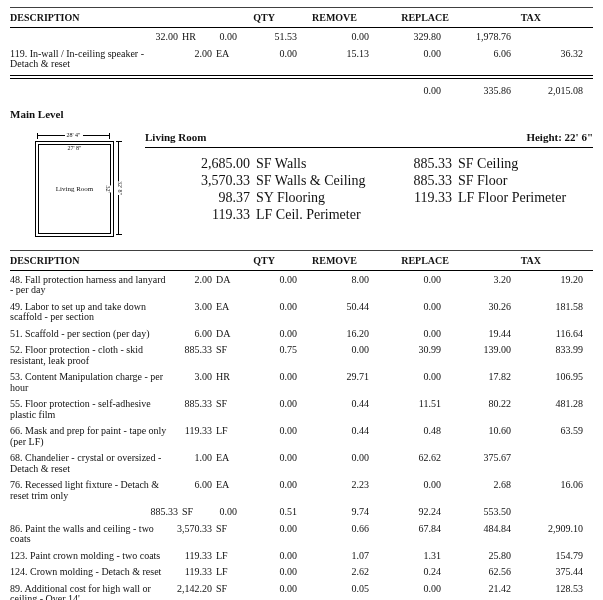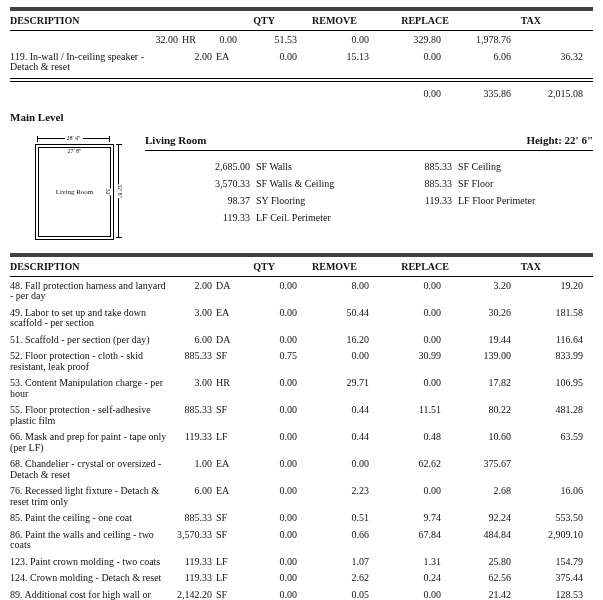--- a/index.html
+++ b/index.html
@@ -13,21 +13,21 @@
     font-family:"Liberation Serif","DejaVu Serif",serif;
     font-size:10px;
     overflow:hidden;
   }
   
   .grid{
     display:grid;
     grid-template-columns:168px 34px 25px 60px 72px 72px 70px 72px;
   }
   .thead{
-    border-top:4px solid #404040;
+    border-top:1px solid #404040;
     border-bottom:1px solid #000;
     padding:4px 0 4px 0;
     font-weight:bold;
     gap:20px;
   }
   .thead .h{white-space:nowrap;}
   .h-desc{text-align:left;}
   .h-qty{grid-column:2 / span 2;text-align:right;padding-right:2px;}
   .h-num{text-align:right;}
   .trow{padding:4px 0 2px 0;line-height:10.5px;}
@@ -67,21 +67,21 @@
   .dim-v::before{top:0;}
   .dim-v::after{bottom:0;}
   .dim-label-v{position:absolute;top:50%;left:-3px;transform:translateY(-50%);writing-mode:vertical-rl;font-size:6px;line-height:7px;background:#fff;white-space:nowrap;}
   .room-info{flex:1;padding-top:3px;}
   .room-header{
     display:flex;justify-content:space-between;align-items:flex-end;
     font-weight:bold;font-size:11px;
     border-bottom:1px solid #000;
     padding-bottom:4px;
   }
-  .meas-cols{display:flex;margin-top:7px;font-size:10px;}
+  .meas-cols{display:flex;margin-top:7px;font-size:14px;}
   .meas-col-left{width:240px;}
   .meas-col-right{flex:1;}
   .meas-row{display:flex;line-height:17px;}
   .meas-col-left .meas-val{width:105px;text-align:right;}
   .meas-col-right .meas-val{width:67px;text-align:right;}
   .meas-unit{margin-left:6px;white-space:nowrap;}
   .table2{margin-top:4px;}
 </style>
 </head>
 <body>
@@ -289,21 +289,20 @@
     <div class="cell-desc">76.  Recessed light fixture - Detach &amp; reset trim only</div>
     <div class="cell-qty-num">6.00</div>
     <div class="cell-qty-unit">EA</div>
     <div class="cell-num">0.00</div>
     <div class="cell-num">2.23</div>
     <div class="cell-num">0.00</div>
     <div class="cell-num">2.68</div>
     <div class="cell-num">16.06</div>
   </div>
         <div class="grid trow">
-    <div class="cell-desc">85.  Paint the ceiling - one coat</div>
     <div class="cell-qty-num">885.33</div>
     <div class="cell-qty-unit">SF</div>
     <div class="cell-num">0.00</div>
     <div class="cell-num">0.51</div>
     <div class="cell-num">9.74</div>
     <div class="cell-num">92.24</div>
     <div class="cell-num">553.50</div>
   </div>
         <div class="grid trow">
     <div class="cell-desc">86.  Paint the walls and ceiling - two coats</div>

